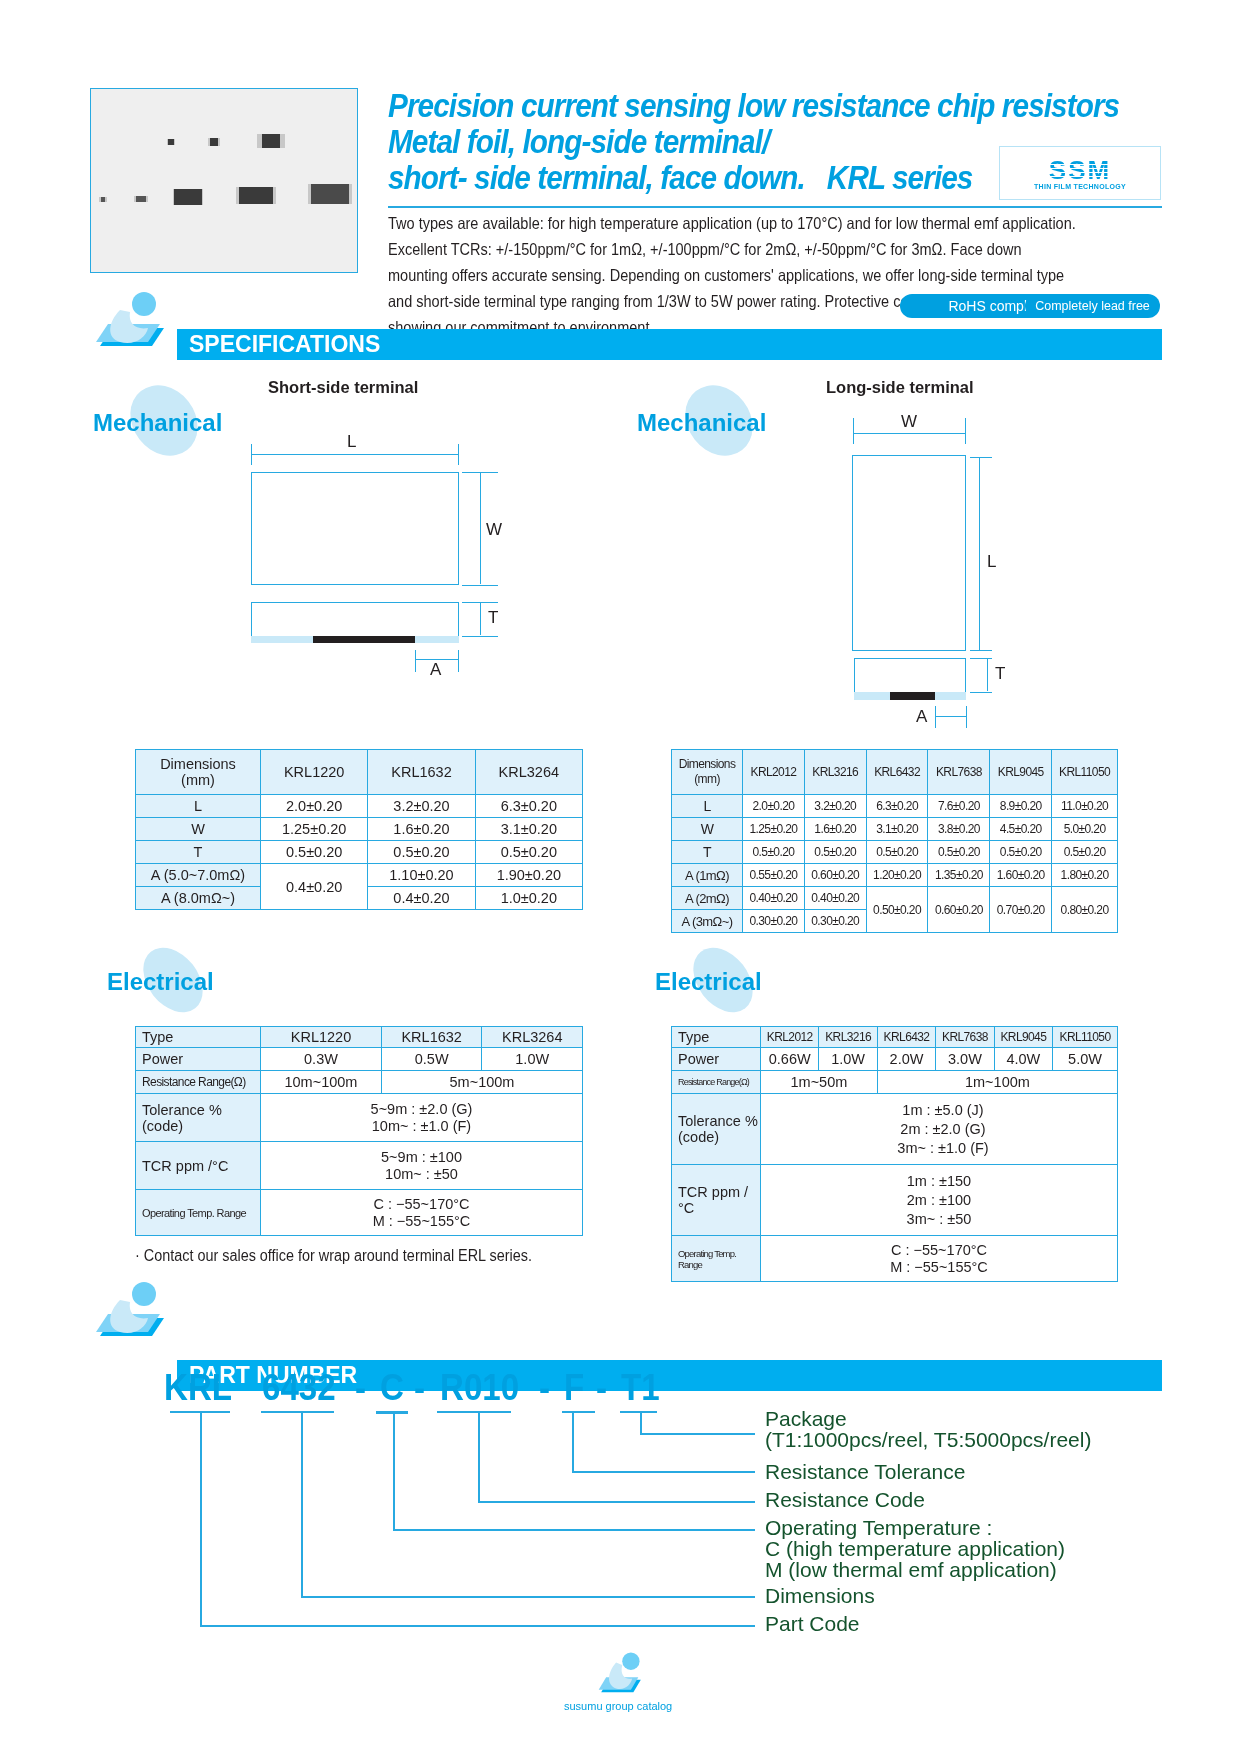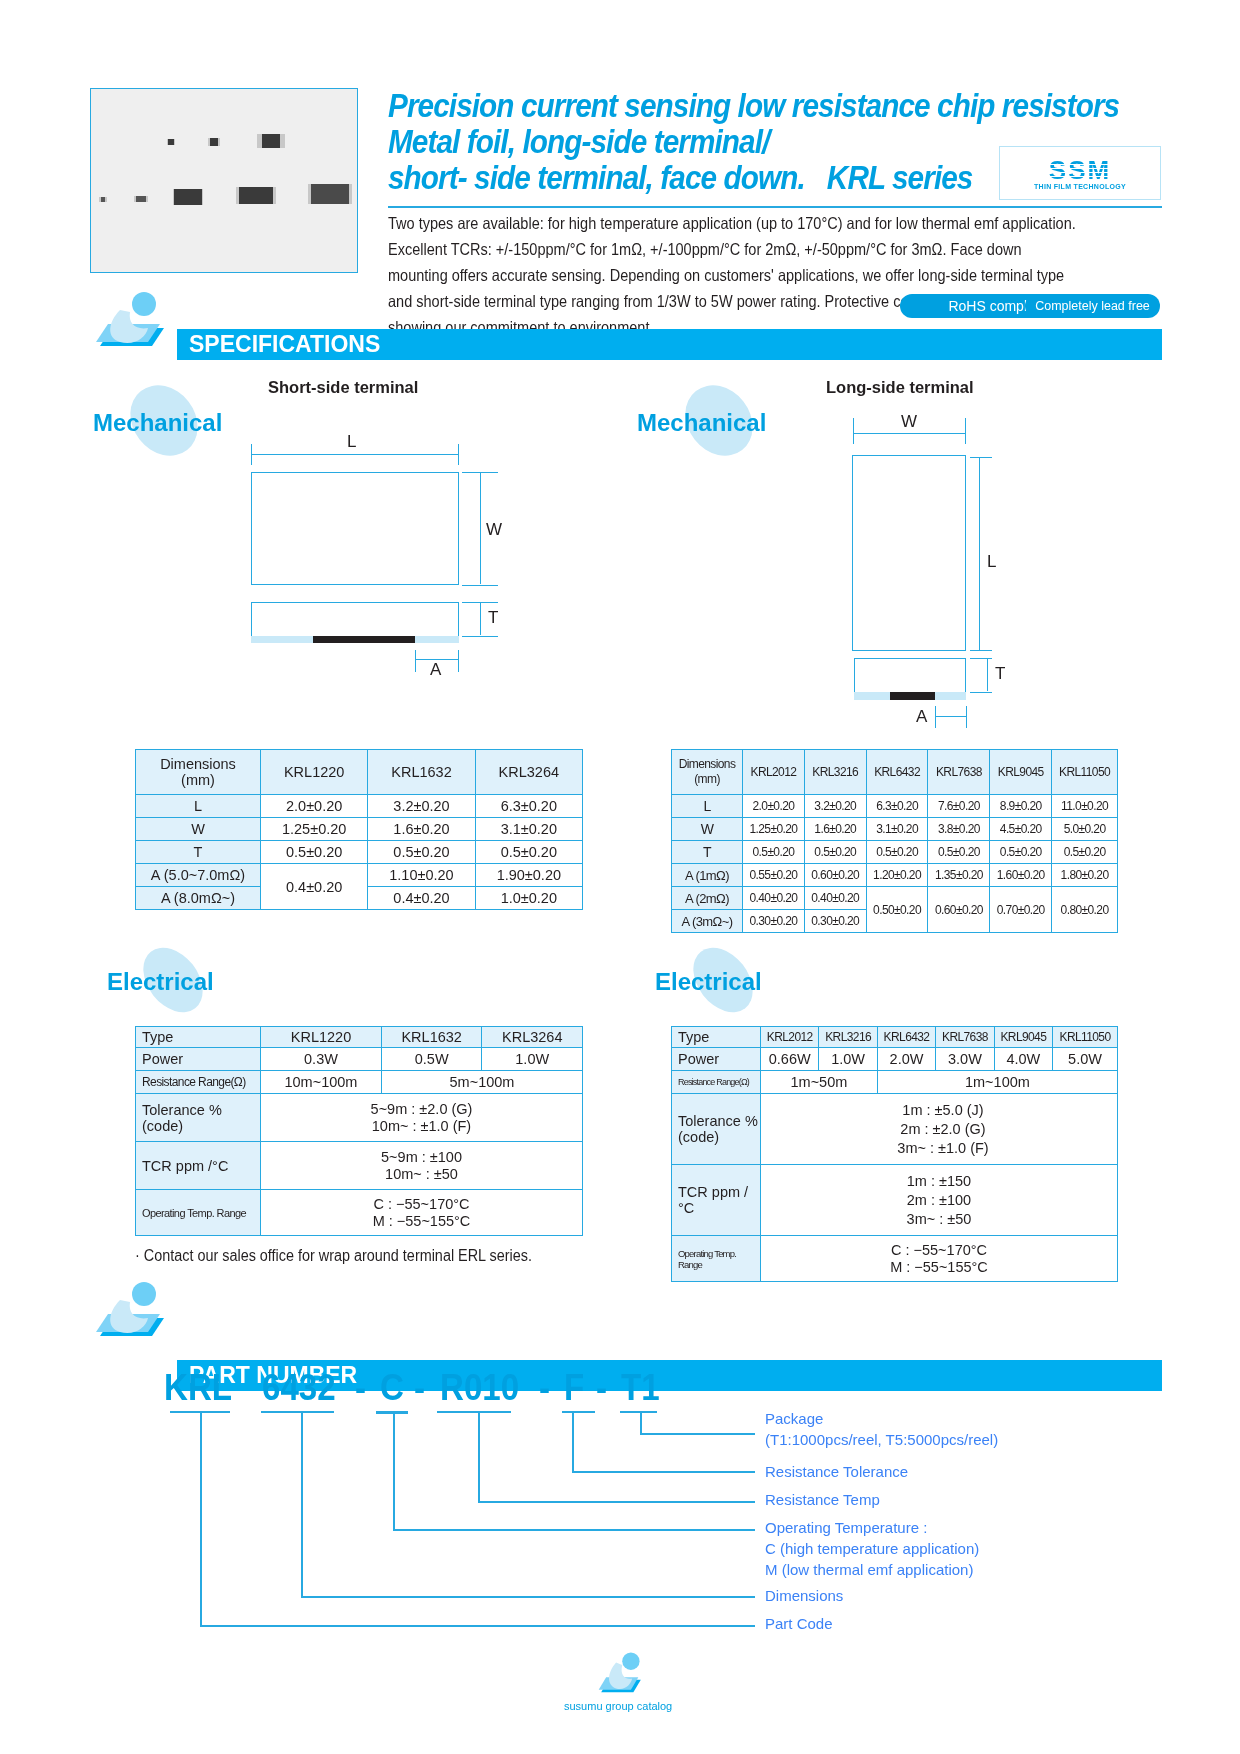--- a/index.html
+++ b/index.html
@@ -39,21 +39,21 @@
   table.spec { position: absolute; border-collapse: collapse; font-size: 14.5px; color: #231f20; }
   table.spec td { border: 1.5px solid #27a9e1; text-align: center; padding: 0; }
   table.spec td.hd { background: #dff1fb; }
   table.spec td.left { text-align: left; padding-left: 6px; margin-top: 41px; }
   table.small td { font-size: 12px; letter-spacing: -0.6px; }
   .tiny { font-size: 11px; letter-spacing: -0.6px; }
   .note { font-size: 16px; transform: scaleX(0.9); transform-origin: left top; white-space: nowrap; }
 
   
   .pn { top: 1368px; font-size: 36px; font-weight: bold; color: #00a0e0; line-height: 40px; transform: scaleX(0.92); transform-origin: left top; white-space: nowrap; }
-  .pn-desc { font-size: 15px; color: #3b82f6; line-height: 21px; }
+  .pn-desc { font-size: 21px; color: #14532d; line-height: 21px; }
   .footer-text { font-size: 11px; color: #00a0e0; }
 </style>
 </head>
 <body>
 
 <div class="abs photo-box">
   <div class="chip" style="left:76px;top:50px;width:6px;height:6px;border-width:1px;"></div>
   <div class="chip" style="left:117px;top:49px;width:8px;height:8px;border-width:2px;"></div>
   <div class="chip" style="left:166px;top:45px;width:18px;height:14px;border-width:5px;"></div>
   <div class="chip" style="left:8px;top:108px;width:4px;height:5px;border-width:2px;background:#555;"></div>
@@ -389,21 +389,21 @@
   <div class="dline" style="left:393px;top:1529px;width:362px;height:1.5px;"></div>
   <div class="dline" style="left:301px;top:1596px;width:454px;height:1.5px;"></div>
   <div class="dline" style="left:200px;top:1625px;width:555px;height:1.5px;"></div>
 </div>
 
 <div class="abs pn-desc" style="left:765px;top:1408px;">
   <div>Package</div>
   <div>(T1:1000pcs/reel, T5:5000pcs/reel)</div>
 </div>
 <div class="abs pn-desc" style="left:765px;top:1461px;">Resistance Tolerance</div>
-<div class="abs pn-desc" style="left:765px;top:1489px;">Resistance Temp</div>
+<div class="abs pn-desc" style="left:765px;top:1489px;">Resistance Code</div>
 <div class="abs pn-desc" style="left:765px;top:1517px;">
   <div>Operating Temperature :</div>
   <div>C (high temperature application)</div>
   <div>M (low thermal emf application)</div>
 </div>
 <div class="abs pn-desc" style="left:765px;top:1585px;">Dimensions</div>
 <div class="abs pn-desc" style="left:765px;top:1613px;">Part Code</div>
 
 <svg class="abs" style="left:595px;top:1648px;width:52px;height:50px;" viewBox="0 0 84 70">
   <polygon points="10,66 22,46 74,46 62,66" fill="#00aeef"></polygon>

